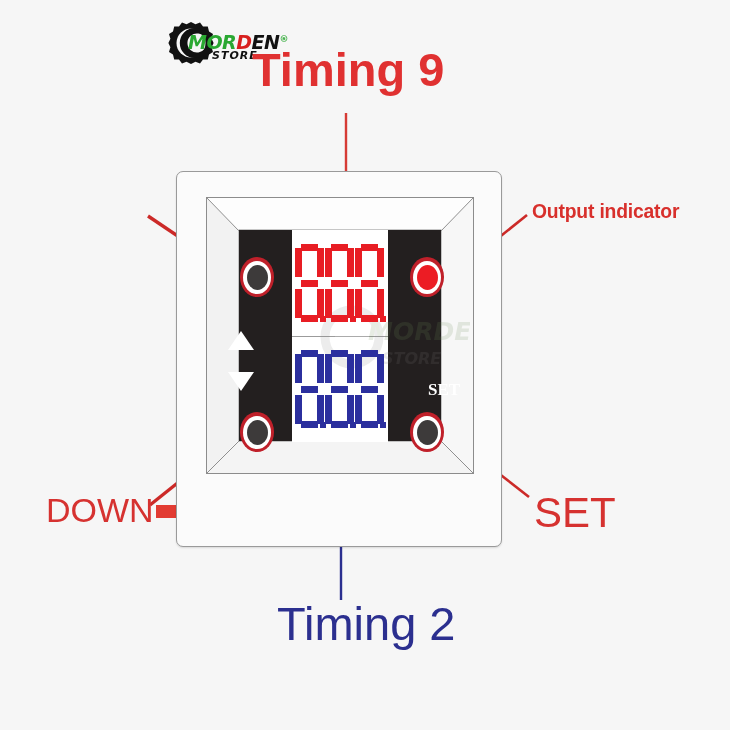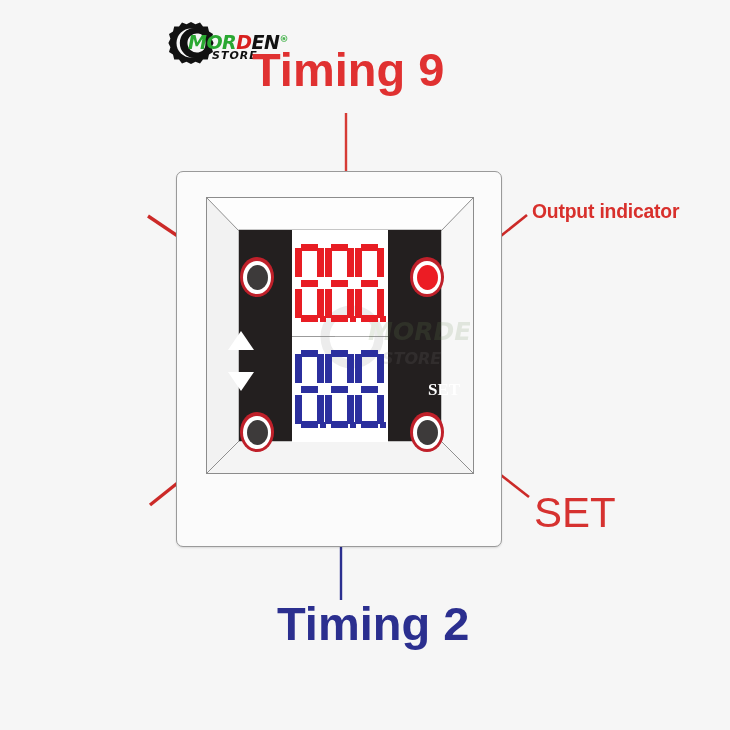--- a/index.html
+++ b/index.html
@@ -38,21 +38,21 @@
   
   .label{position:absolute;white-space:nowrap;line-height:1;}
 
   #label-timing1{
     left:252px;top:46px;
     color:#e03131;font-weight:bold;font-size:47px;
     font-family:"Liberation Sans",sans-serif;
   }
   #label-timing2{
     left:277px;top:600px;
-    color:#2b2f8f;font-weight:bold;font-size:47px;
+    color:#2b2f8f;font-weight:normal;font-size:47px;
     font-family:"Liberation Sans",sans-serif;
   }
   #label-up{
     left:86px;top:197px;
     color:#d63230;font-weight:normal;font-size:34px;
     font-family:"Liberation Sans",sans-serif;
   }
   #label-up .sign{font-size:46px;font-weight:bold;vertical-align:-5px;}
   #label-down{
     left:46px;top:493px;
@@ -219,20 +219,21 @@
     <line x1="527" y1="215" x2="451" y2="276" stroke="#cc2a28" stroke-width="2.6"></line>
 
     <line x1="529" y1="497" x2="452" y2="437" stroke="#cc2a28" stroke-width="2.6"></line>
   </svg>
 
   <div class="label" id="label-timing1">Timing 9</div>
 
   <div class="label" id="label-timing2">Timing 2</div>
 
 
+  <div class="label" id="label-down"><span>DOWN</span><span class="sign"></span></div>
 
   <div class="label" id="label-output">Output indicator</div>
 
   <div class="label" id="label-set">SET</div>
 
   <div id="device-outer">
 
     <div id="device-bezel">
       <div class="bevel" id="bevel-top"></div>
       <div class="bevel" id="bevel-bottom"></div>

